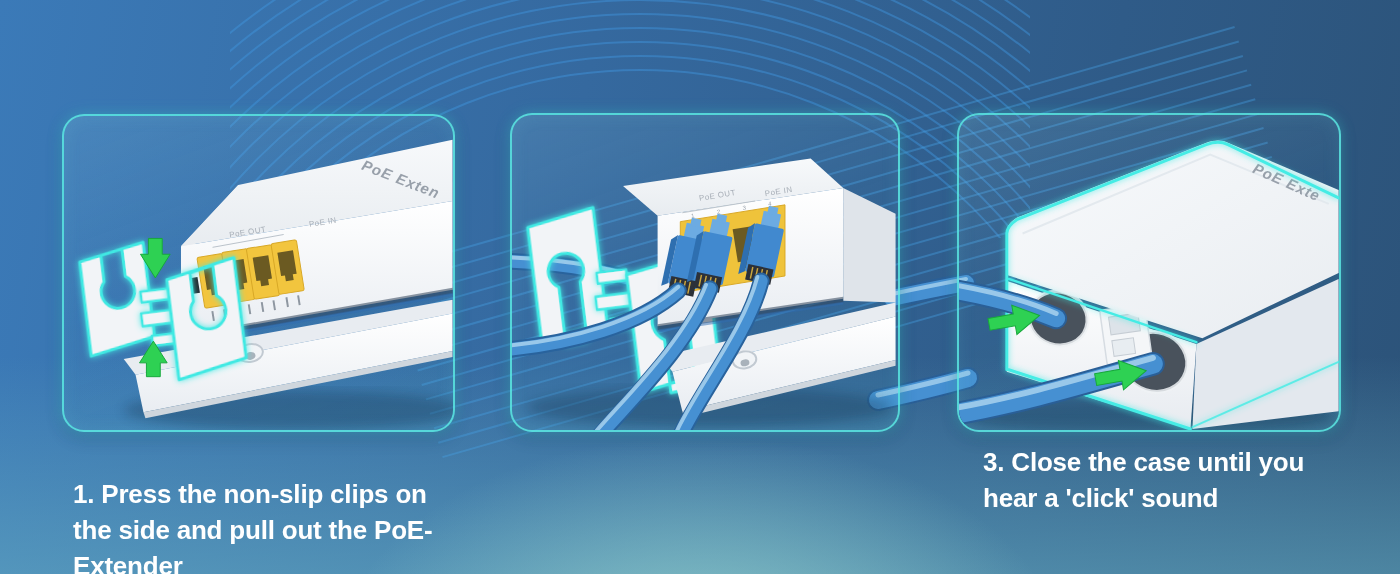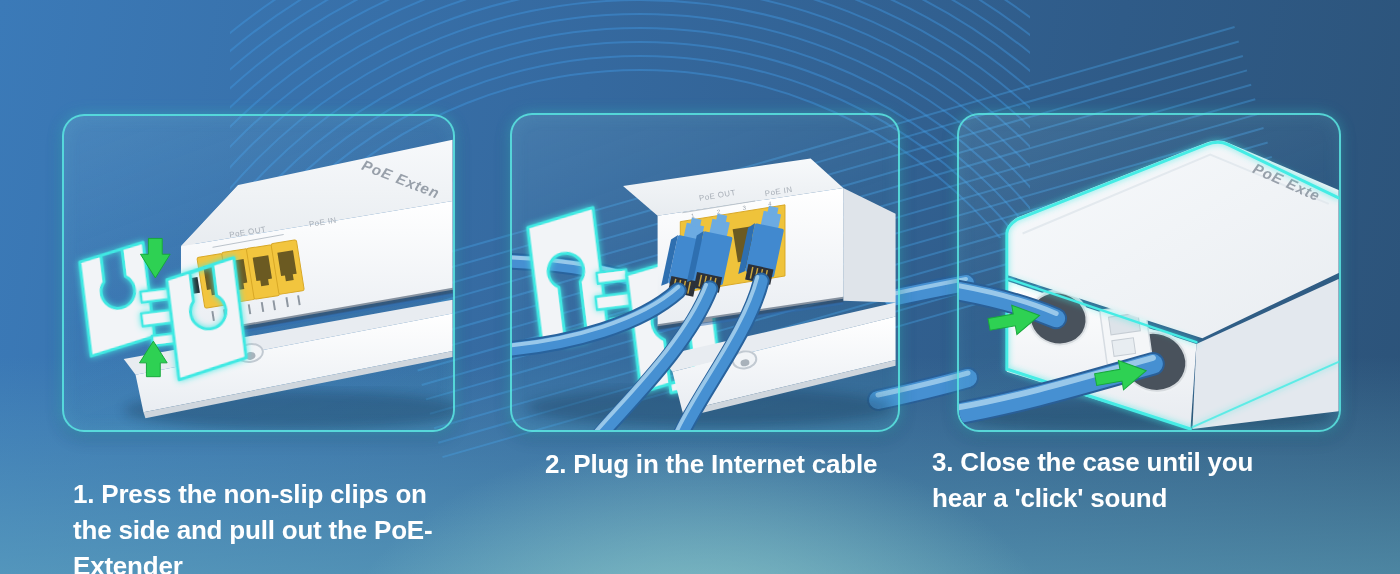--- a/index.html
+++ b/index.html
@@ -22,21 +22,21 @@
   .panel-1{left:62px; top:114px; width:393px; height:318px;}
   .panel-2{left:510px; top:113px; width:390px; height:319px;}
   .panel-3{left:957px; top:113px; width:384px; height:319px;}
   .illus{position:absolute; left:0; top:0; width:100%; height:100%;}
   .caption{
     position:absolute; margin:0; color:#ffffff; font-weight:bold;
     font-size:26px; line-height:36px; letter-spacing:-0.2px;
   }
   .caption-1{left:73px;  top:444px; width:395px;margin-top:32px;}
   .caption-2{left:545px; top:446px; width:370px;}
-  .caption-3{left:932px; top:444px; width:350px;}
+  .caption-3{left:983px; top:444px; width:350px;}
   .port-label{font-size:8px; fill:#a6adb6; letter-spacing:0.5px;}
   .port-num{font-size:6px; fill:#9aa3ad;}
   .top-label{font-size:15px; font-weight:bold; font-style:italic; fill:#98a0aa; letter-spacing:1px;}
 </style>
 </head>
 <body>
 
 <div class="banner">
 
   <svg class="bg-decor" viewBox="0 0 1400 574">
@@ -366,16 +366,15 @@
       <g transform="translate(30,212) rotate(-10)">
         <path d="M0,-6 L26,-6 L26,-15 L52,0 L26,15 L26,6 L0,6 Z" fill="#2ed153" stroke="#17a83c"></path>
       </g>
       <g transform="translate(138,268) rotate(-10)">
         <path d="M0,-6 L26,-6 L26,-15 L52,0 L26,15 L26,6 L0,6 Z" fill="#2ed153" stroke="#17a83c"></path>
       </g>
     </svg>
   </div>
 
   <p class="caption caption-1">1. Press the non-slip clips on the side and pull out the PoE-Extender</p>
-  <p class="caption caption-2">2. Plug in the Internet cable</p>
   <p class="caption caption-3">3. Close the case until you hear a 'click' sound</p>
 
 </div>
 
 </body></html>

